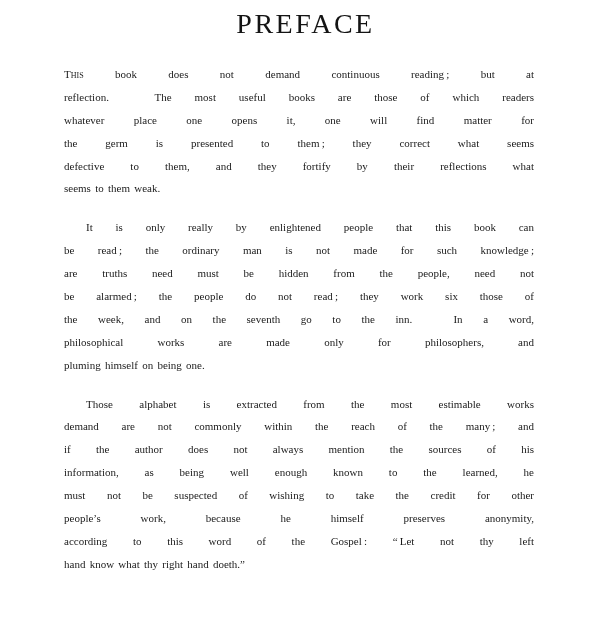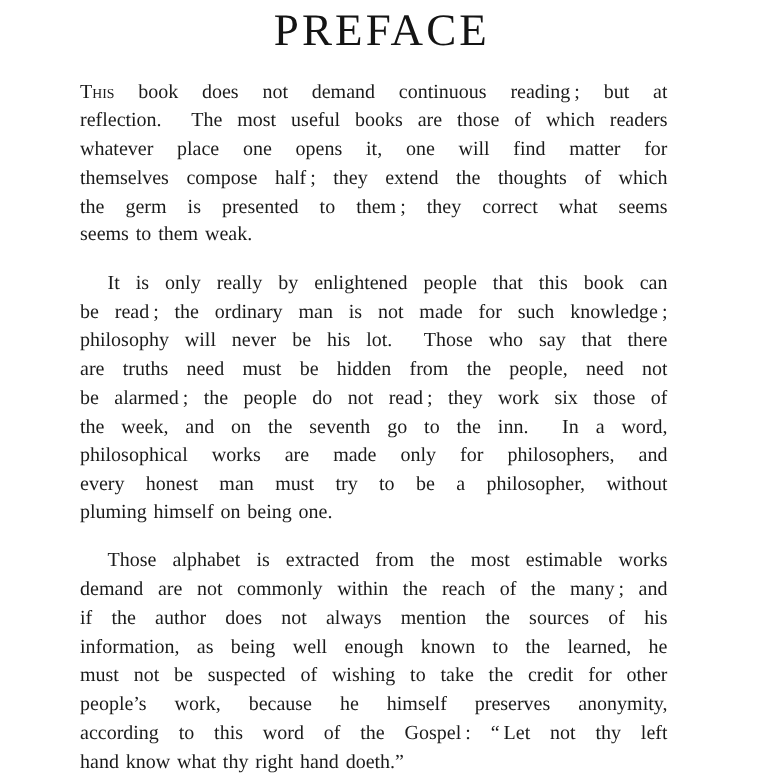--- a/index.html
+++ b/index.html
@@ -17,29 +17,29 @@
   }
   .page {
     position: relative;
     width: 611px;
     height: 622px;
     background: #ffffff;
   }
   .title {
     margin: 9px 0 0 0;
     text-align: center;
-    font-size: 36px;
+    font-size: 28px;
     font-weight: normal;
     letter-spacing: 2.5px;
     line-height: 30px;
     color: #141414;
   }
   .text-block {
     margin: 24px 77px 0 64px; 
-    font-size: 16px;
+    font-size: 11px;
   }
   .line {
     line-height: 22.9px;
     height: 22.9px;
     text-align: justify;
     text-align-last: justify;
     word-spacing: -2px;
     white-space: normal;
     overflow: hidden;
   }
@@ -64,34 +64,32 @@
 <div class="page">
 
   <h1 class="title">PREFACE</h1>
 
   <div class="text-block">
 
     <div class="para">
       <div class="line"><span class="sc">This</span><span> book does not demand continuous reading ; but at</span></div>
       <div class="line">reflection.&nbsp; The most useful books are those of which readers</div>
       <div class="line">whatever place one opens it, one will find matter for</div>
-      <div class="line">themselves compose half ; they extend the thoughts of which</div>
       <div class="line">the germ is presented to them ; they correct what seems</div>
+      <div class="line">defective to them, and they fortify by their reflections what</div>
       <div class="line last">seems to them weak.</div>
     </div>
 
     <div class="para">
       <div class="line indent">It is only really by enlightened people that this book can</div>
       <div class="line">be read ; the ordinary man is not made for such knowledge ;</div>
-      <div class="line">philosophy will never be his lot.&nbsp; Those who say that there</div>
       <div class="line">are truths need must be hidden from the people, need not</div>
       <div class="line">be alarmed ; the people do not read ; they work six those of</div>
       <div class="line">the week, and on the seventh go to the inn.&nbsp; In a word,</div>
       <div class="line">philosophical works are made only for philosophers, and</div>
-      <div class="line">every honest man must try to be a philosopher, without</div>
       <div class="line last">pluming himself on being one.</div>
     </div>
 
     <div class="para">
       <div class="line indent">Those alphabet is extracted from the most estimable works</div>
       <div class="line">demand are not commonly within the reach of the many ; and</div>
       <div class="line">if the author does not always mention the sources of his</div>
       <div class="line">information, as being well enough known to the learned, he</div>
       <div class="line">must not be suspected of wishing to take the credit for other</div>
       <div class="line">people’s work, because he himself preserves anonymity,</div>

